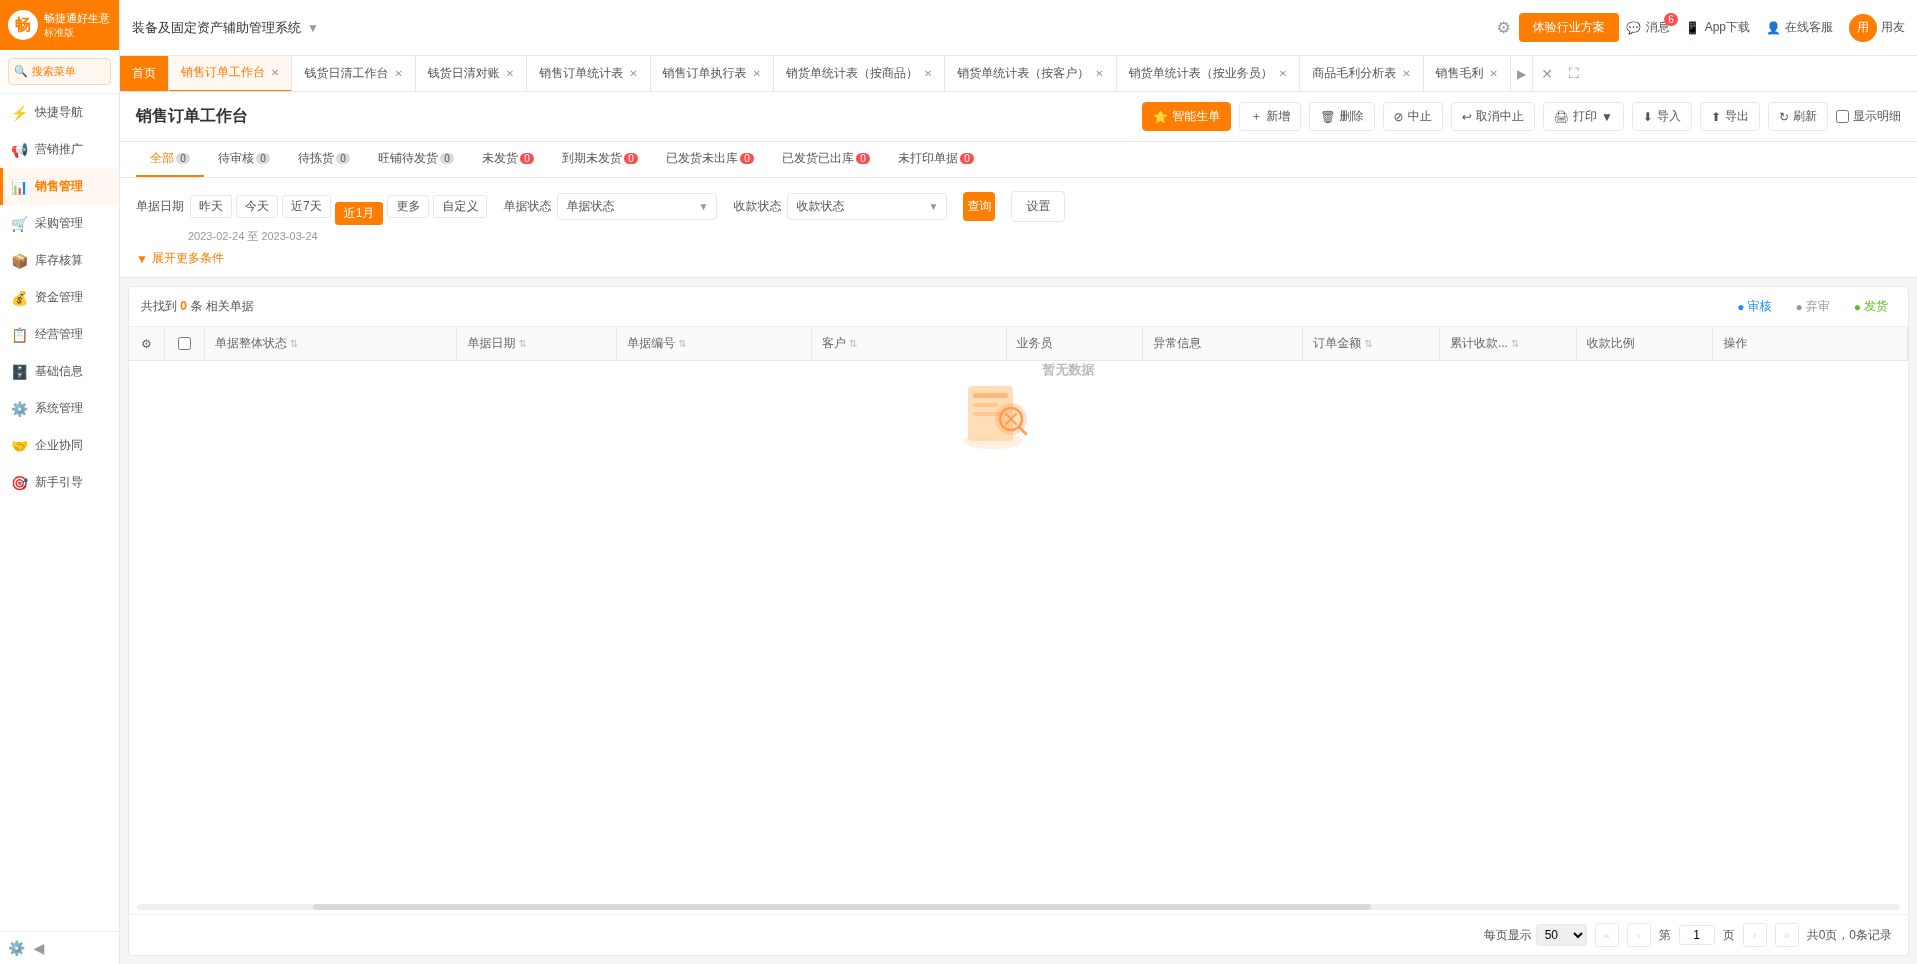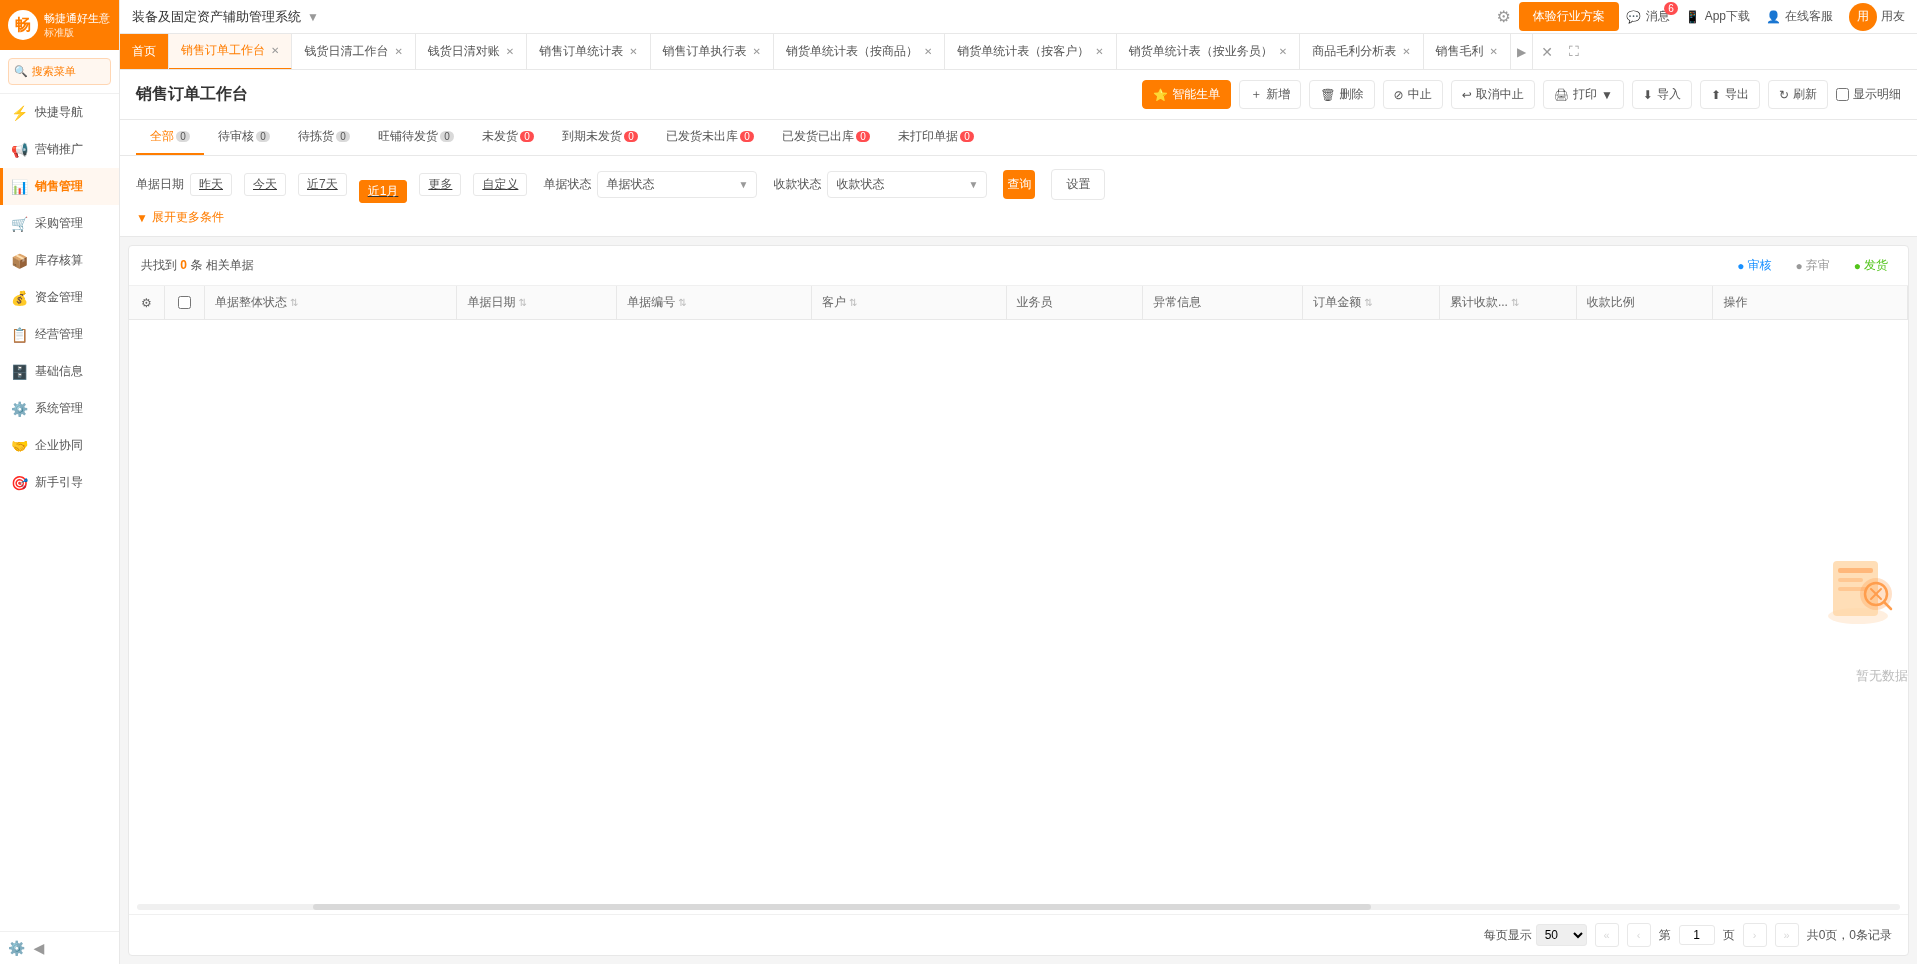--- a/index.html
+++ b/index.html
@@ -15,21 +15,21 @@
     .sidebar-nav-item { padding: 10px 8px; display: flex; align-items: center; gap: 6px; cursor: pointer; color: #555; font-size: 12px; border-left: 3px solid transparent; }
     .sidebar-nav-item.active { background: #fff7f0; color: #ff7d00; border-left-color: #ff7d00; font-weight: bold; }
     .sidebar-nav-icon { font-size: 14px; width: 18px; text-align: center; }
     .sidebar-bottom { margin-top: auto; padding: 8px; display: flex; gap: 8px; border-top: 1px solid #f0f0f0; }
     .sidebar-bottom-btn { color: #999; cursor: pointer; font-size: 14px; }
 
     
     .main { flex: 1; display: flex; flex-direction: column; overflow: hidden; }
 
     
-    .topbar { height: 34px; background: #fff; border-bottom: 1px solid #e8e8e8; display: flex; align-items: center; padding: 0 12px; gap: 8px; }
+    .topbar { height: 56px; background: #fff; border-bottom: 1px solid #e8e8e8; display: flex; align-items: center; padding: 0 12px; gap: 8px; }
     .topbar-title { font-size: 13px; color: #333; flex: 1; display: flex; align-items: center; gap: 6px; }
     .topbar-dropdown { cursor: pointer; color: #999; font-size: 12px; }
     .topbar-gear { cursor: pointer; color: #999; font-size: 16px; }
     .topbar-industry-btn { background: #ff7d00; color: #fff; border: none; border-radius: 4px; padding: 6px 14px; cursor: pointer; font-size: 12px; }
     .topbar-actions { display: flex; align-items: center; gap: 16px; margin-left: auto; }
     .topbar-action-item { display: flex; align-items: center; gap: 4px; color: #555; cursor: pointer; font-size: 12px; position: relative; }
     .topbar-badge { background: #ff4d4f; color: #fff; border-radius: 10px; font-size: 10px; padding: 1px 4px; position: absolute; top: -6px; right: -8px; }
     .topbar-avatar { width: 28px; height: 28px; background: #ff7d00; border-radius: 50%; display: flex; align-items: center; justify-content: center; color: #fff; font-size: 12px; }
 
     
@@ -55,21 +55,21 @@
     .sub-tab { padding: 8px 14px; cursor: pointer; font-size: 12px; color: #555; border-bottom: 2px solid transparent; white-space: nowrap; }
     .sub-tab.active { color: #ff7d00; border-bottom-color: #ff7d00; }
     .sub-tab-badge { display: inline-block; background: #ff4d4f; color: #fff; border-radius: 8px; font-size: 10px; padding: 0 4px; margin-left: 2px; min-width: 14px; text-align: center; }
     .sub-tab-badge.gray { background: #d9d9d9; color: #555; }
 
     
     .filter-area { background: #fff; padding: 10px 16px; border-bottom: 1px solid #e8e8e8; }
     .filter-row { display: flex; align-items: center; gap: 16px; flex-wrap: wrap; }
     .filter-item { display: flex; align-items: center; gap: 6px; }
     .filter-label { color: #555; font-size: 12px; white-space: nowrap; }
-    .filter-date-options { display: flex; align-items: center; gap: 12px; text-decoration: underline; }
+    .filter-date-options { display: flex; align-items: center; gap: 4px; }
     .filter-date-btn { padding: 2px 8px; border: 1px solid #e8e8e8; border-radius: 3px; cursor: pointer; font-size: 12px; color: #555; background: #fff; }
     .filter-date-btn.active { background: #ff7d00; color: #fff; border-color: #ff7d00; margin-top: 14px; }
     .filter-date-range { font-size: 11px; color: #999; display: block; margin-top: 2px; }
     .filter-select { display: flex; align-items: center; gap: 4px; border: 1px solid #e8e8e8; border-radius: 4px; padding: 4px 8px; background: #fff; cursor: pointer; min-width: 160px; font-size: 12px; color: #555; }
     .filter-select-arrow { color: #999; font-size: 10px; margin-left: auto; }
     .expand-btn { display: flex; align-items: center; gap: 4px; color: #ff7d00; cursor: pointer; font-size: 12px; margin: 0 auto; }
     .query-btn { background: #ff7d00; color: #fff; border: none; border-radius: 4px; padding: 6px 4px; cursor: pointer; font-size: 12px; }
     .setting-btn { background: #fff; color: #555; border: 1px solid #e8e8e8; border-radius: 4px; padding: 6px 14px; cursor: pointer; font-size: 12px; }
 
     
@@ -92,21 +92,21 @@
     .col-code { flex: 1.5; min-width: 120px; }
     .col-customer { flex: 1.5; min-width: 120px; }
     .col-staff { flex: 1; min-width: 70px; }
     .col-exception { flex: 1.2; min-width: 100px; }
     .col-amount { flex: 1; min-width: 80px; }
     .col-received { flex: 1; min-width: 80px; }
     .col-ratio { flex: 1; min-width: 80px; }
     .col-ops { flex: 1.5; min-width: 100px; }
 
     
-    .empty-state { flex: 1; display: flex; flex-direction: column; align-items: flex-end; justify-content: center; color: #bbb; }
+    .empty-state { flex: 1; display: flex; flex-direction: row; align-items: flex-start; justify-content: center; color: #bbb; font-weight: bold; }
     .empty-icon { font-size: 80px; margin-bottom: 12px; color: #ffcca3; }
     .empty-text { font-size: 13px; color: #bbb; }
 
     
     .pagination { padding: 8px 16px; border-top: 1px solid #f0f0f0; display: flex; align-items: center; justify-content: flex-end; gap: 8px; font-size: 12px; color: #555; }
     .page-size-select { display: flex; align-items: center; gap: 4px; }
     .page-select { border: 1px solid #e8e8e8; border-radius: 3px; padding: 2px 4px; font-size: 12px; }
     .page-nav-btn { width: 24px; height: 24px; border: 1px solid #e8e8e8; border-radius: 3px; display: flex; align-items: center; justify-content: center; cursor: pointer; background: #fff; color: #555; font-size: 11px; }
     .page-nav-btn.disabled { color: #d9d9d9; cursor: not-allowed; }
     .page-input { width: 36px; border: 1px solid #e8e8e8; border-radius: 3px; text-align: center; padding: 2px 4px; font-size: 12px; }
@@ -363,20 +363,23 @@
         </div>
         <div class="filter-item">
           <span class="filter-label">收款状态</span>
           <div class="filter-select">
             <span>收款状态</span>
             <span class="filter-select-arrow">▼</span>
           </div>
         </div>
         <button class="query-btn">查询</button>
         <button class="setting-btn">设置</button>
+      </div>
+      <div style="margin-top:4px; padding-left:52px;">
+        <span class="filter-date-range">2023-02-24 至 2023-03-24</span>
       </div>
       <div style="text-align:center;margin-top:6px;">
         <span class="expand-btn">
           <span>▼</span>
           <span>展开更多条件</span>
         </span>
       </div>
     </div>
 
     <div class="table-area">

